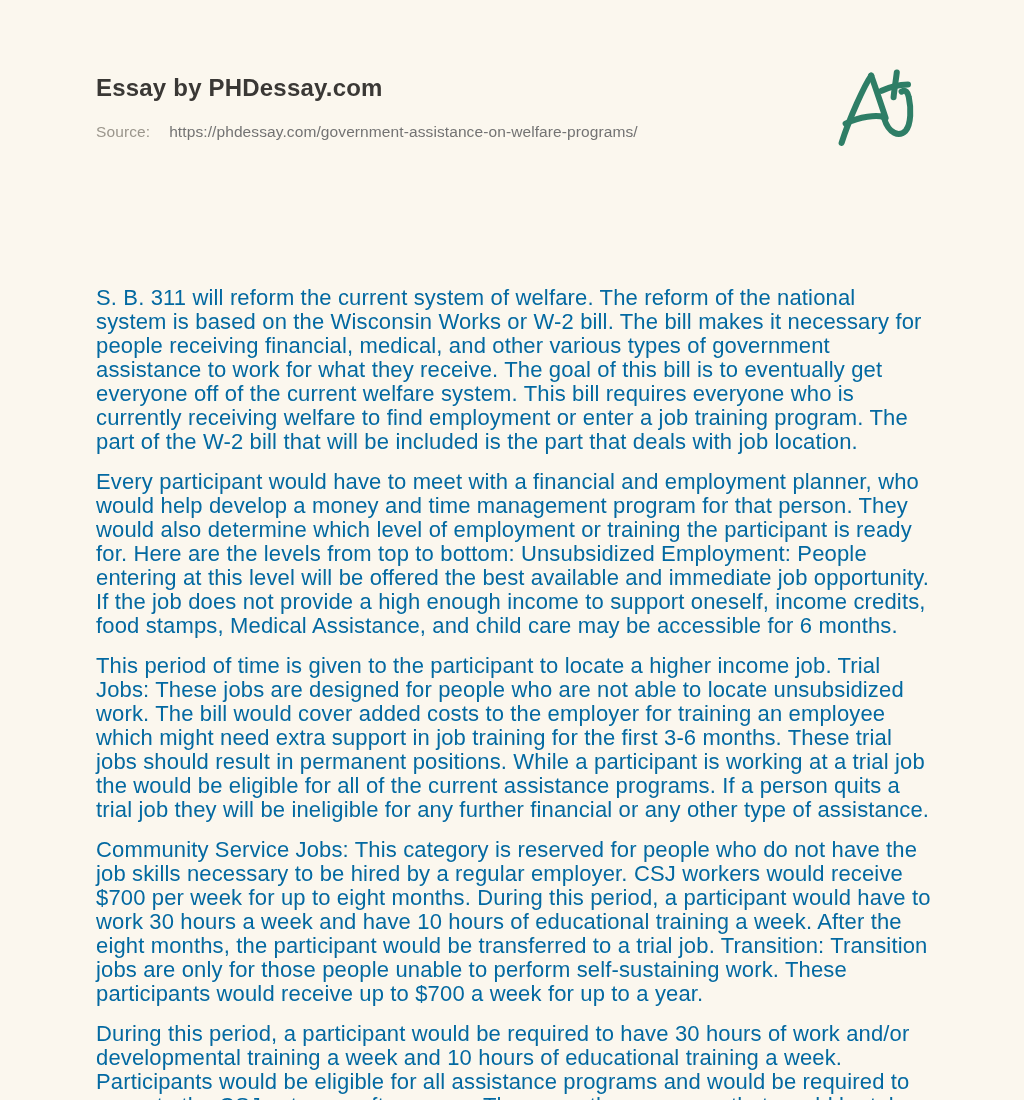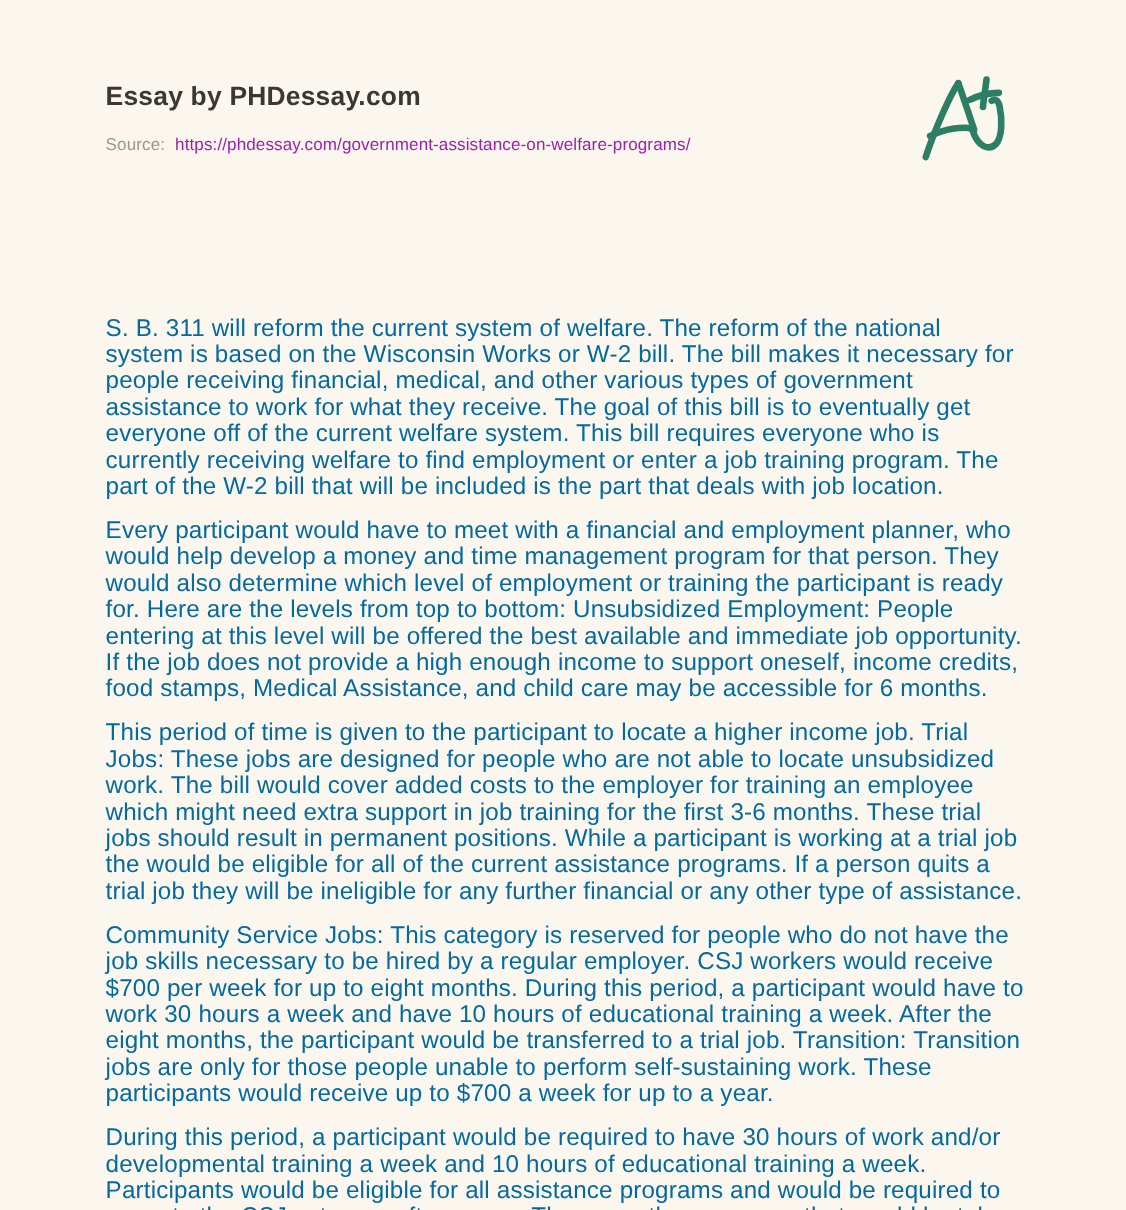--- a/index.html
+++ b/index.html
@@ -26,24 +26,24 @@
   }
   .source-line {
     position: absolute;
     left: 96px;
     top: 123px;
     font-size: 15.5px;
     letter-spacing: 0.1px;
   }
   .source-label {
     color: #9b968c;
-    margin-right: 9px;
+    margin-right: 19px;
   }
   .source-link {
-    color: #a21caf;
+    color: #737373;
     text-decoration: none;
     cursor: pointer;
   }
   .logo {
     position: absolute;
     left: 834px;
     top: 62px;
     width: 100px;
     height: 100px;
   }

